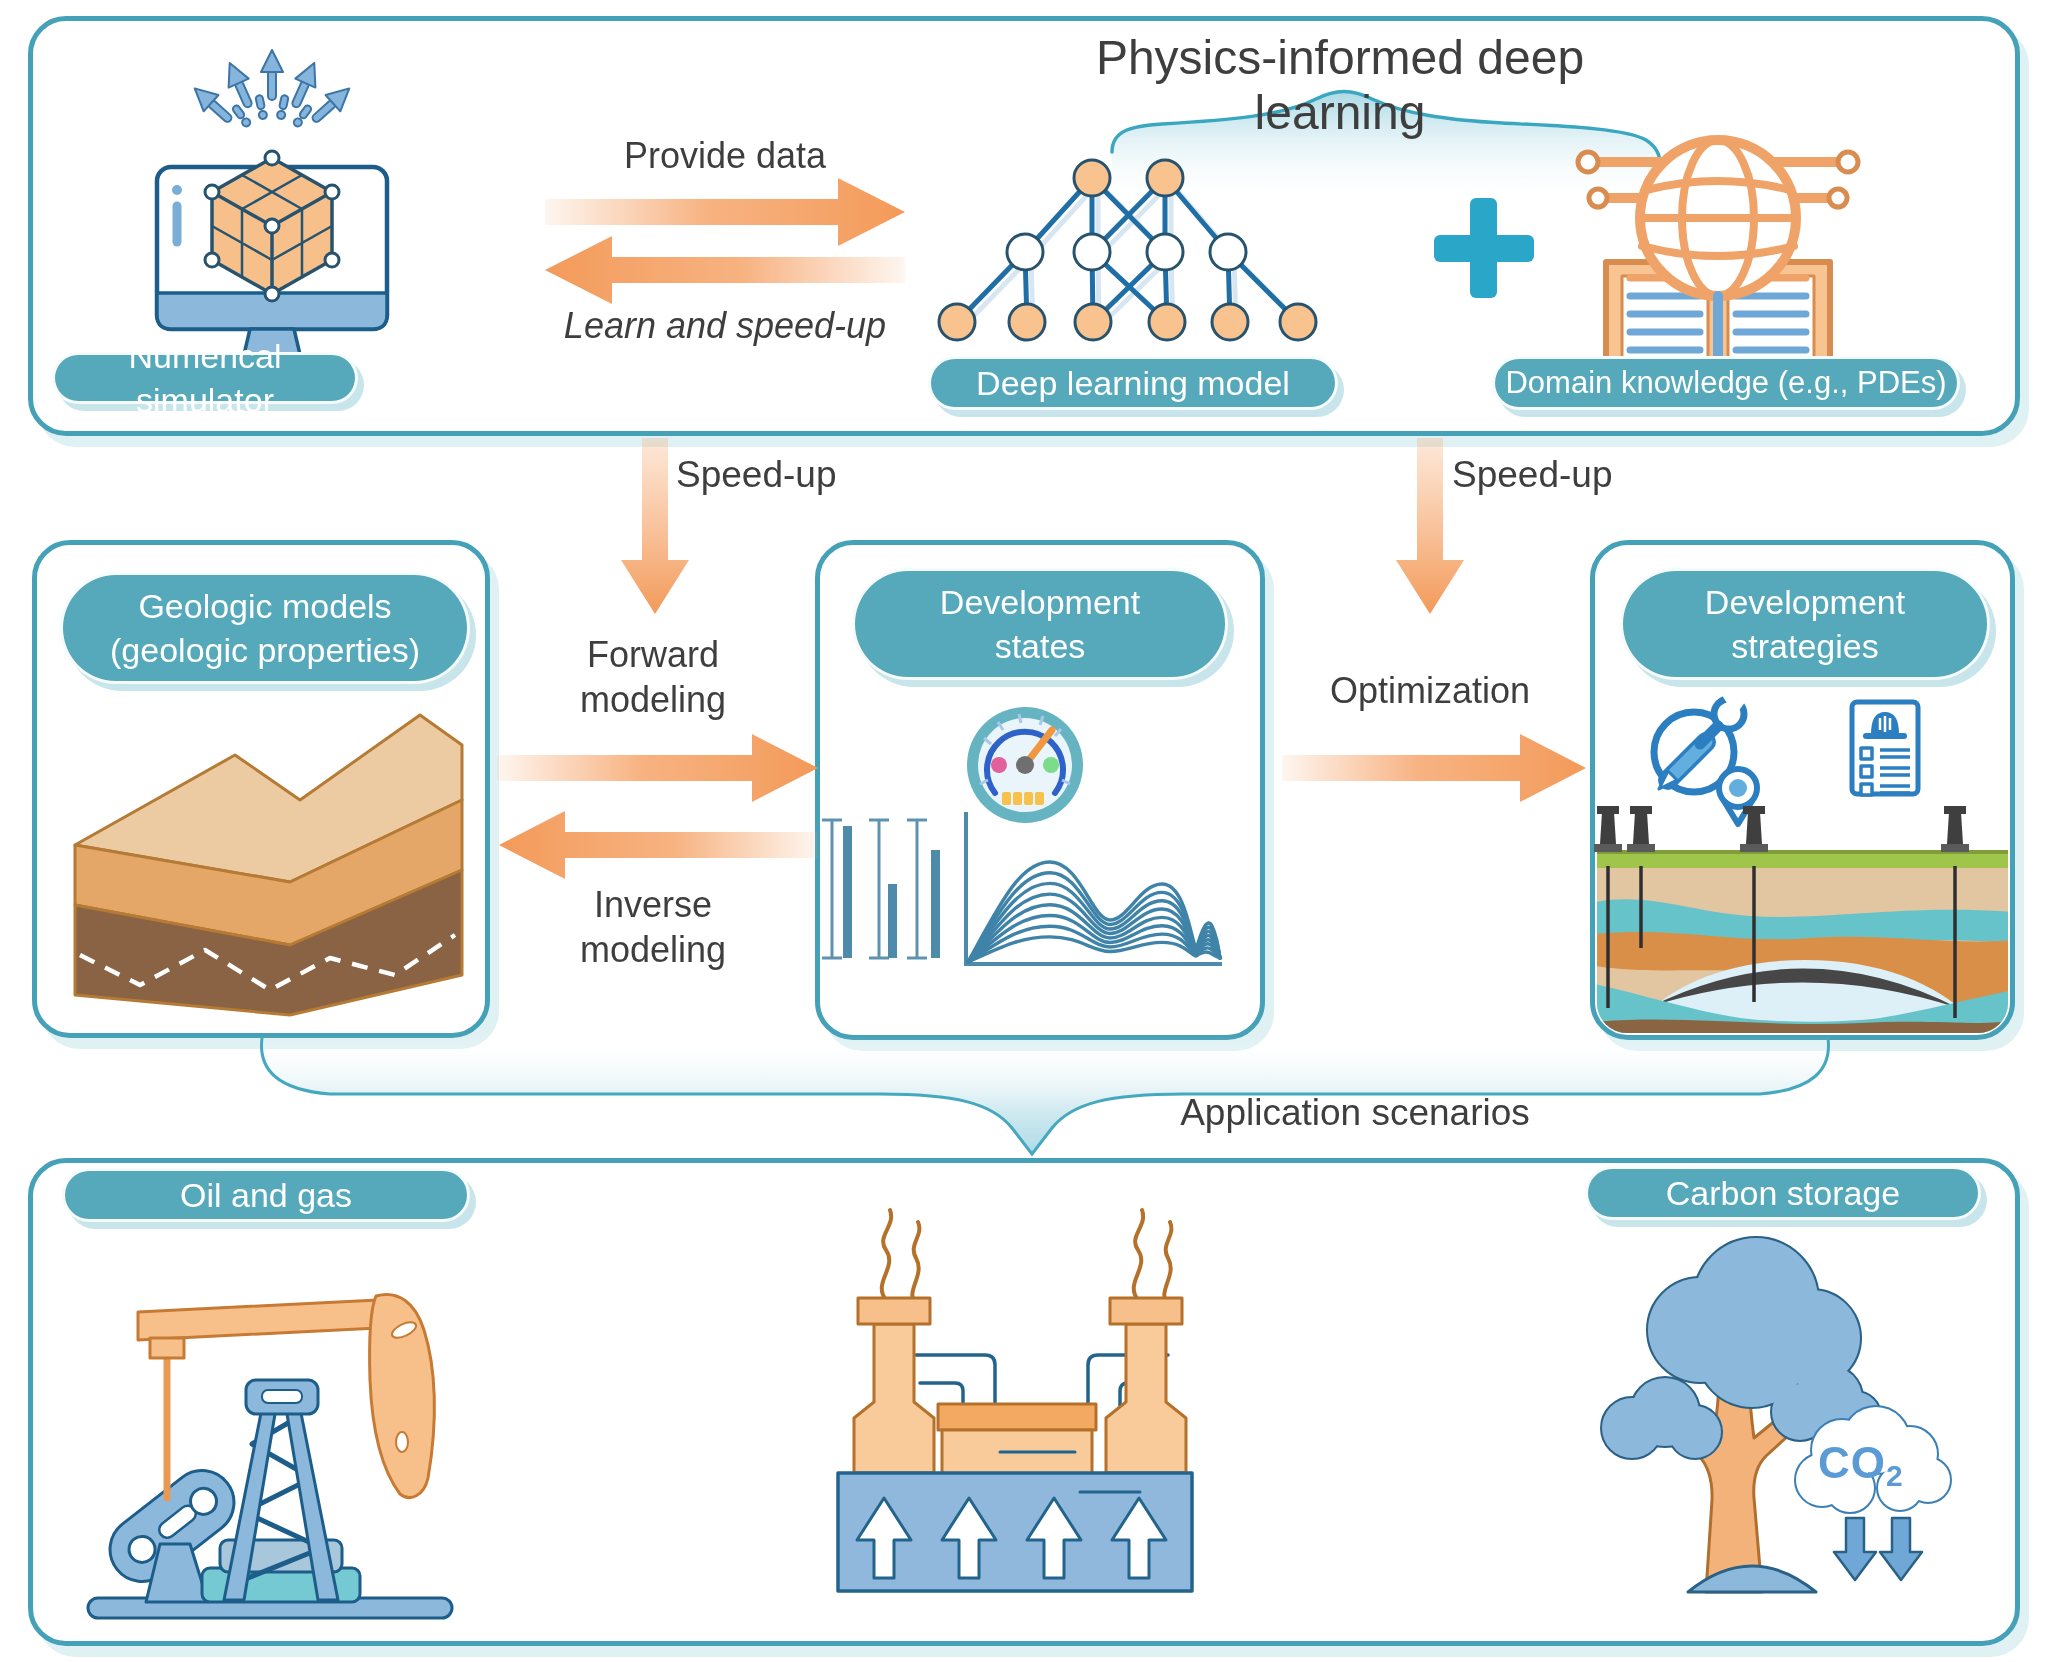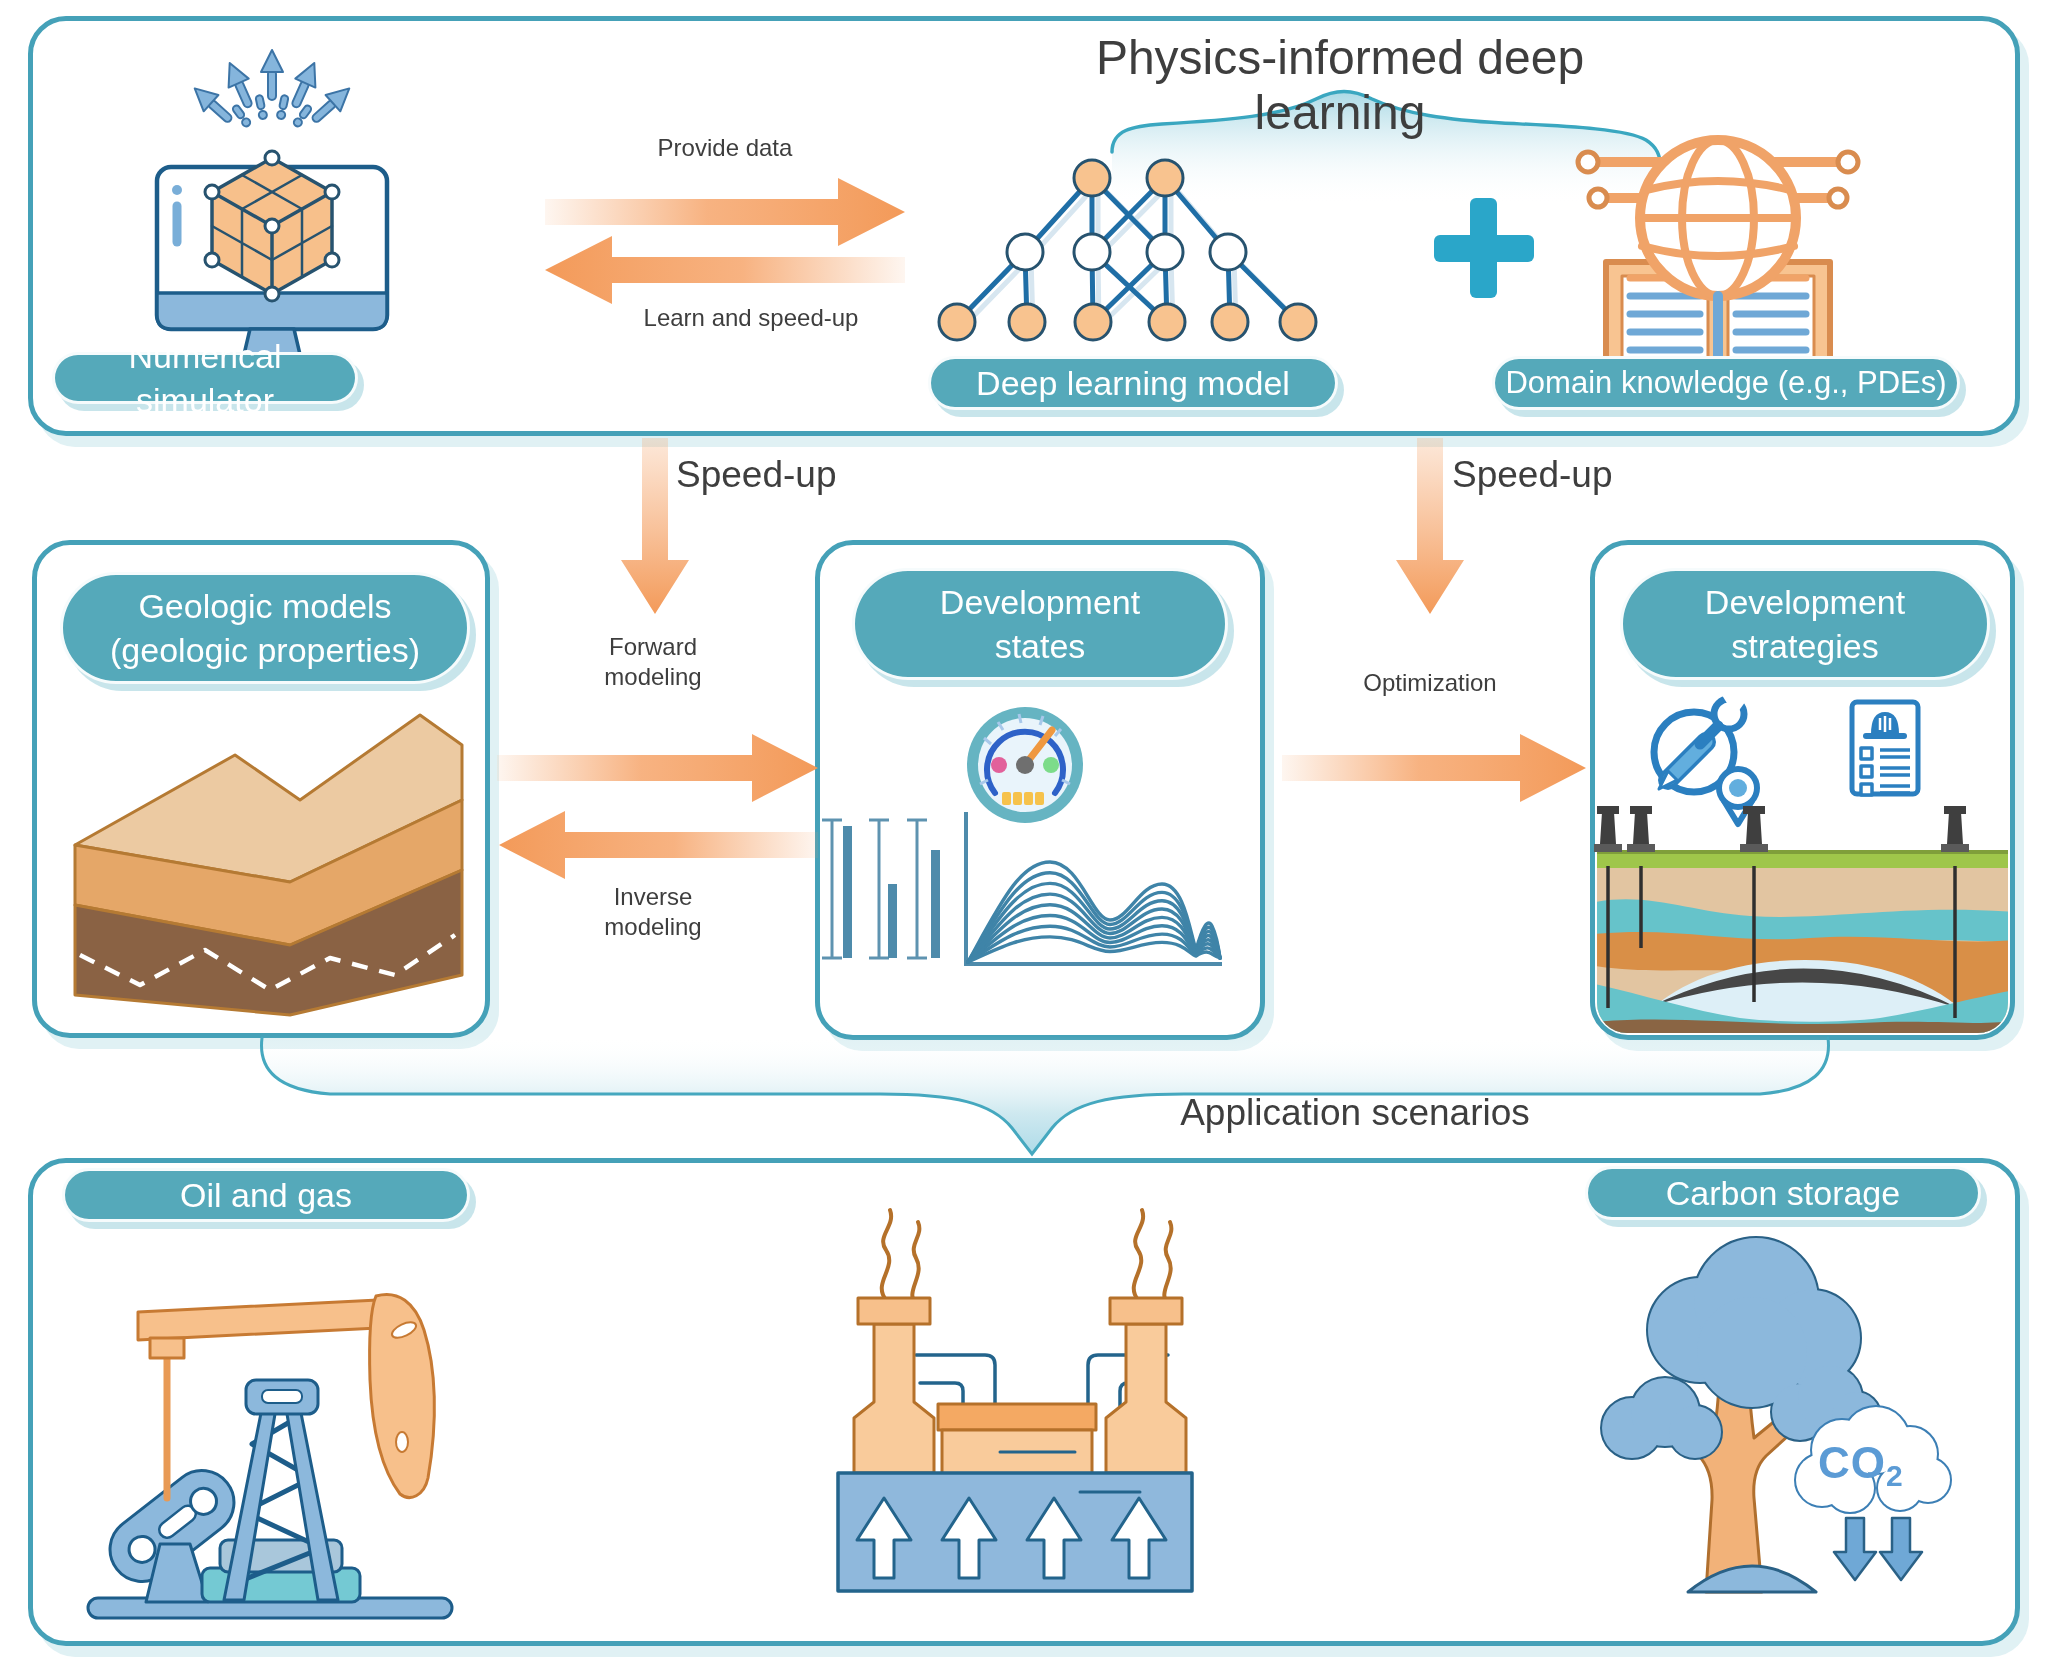--- a/index.html
+++ b/index.html
@@ -4,21 +4,21 @@
 <style>
   html,body{margin:0;padding:0;background:#ffffff;}
   .canvas{position:relative;width:2047px;height:1662px;background:#ffffff;overflow:hidden;
           font-family:"Liberation Sans",sans-serif;}
   .box{position:absolute;background:#fff;border:5px solid #45a1b8;border-radius:38px;
        box-shadow:9px 11px 0 rgba(203,231,237,.6);box-sizing:border-box;}
   .pill{position:absolute;background:#55a9ba;color:#fff;border:3px solid rgba(255,255,255,.95);
         border-radius:999px;display:flex;flex-direction:column;align-items:center;justify-content:center;
         text-align:center;font-size:34px;line-height:1.3;font-weight:400;
         box-shadow:6px 7px 0 rgba(190,224,231,.85);box-sizing:border-box;}
-  .lbl{position:absolute;color:#3e3e3e;font-size:24px;line-height:1.26;text-align:center;font-weight:400;}
+  .lbl{position:absolute;color:#3e3e3e;font-size:36px;line-height:1.26;text-align:center;font-weight:400;}
   .lbl.small{font-size:37px;text-align:left;}
   .art{position:absolute;left:0;top:0;z-index:2;}
   .layer1{z-index:1;} .layer3{z-index:3;}
   .title{position:absolute;color:#3e3e3e;font-size:48px;font-weight:400;text-align:center;z-index:3;}
   .co2{position:absolute;z-index:4;color:#5b9bd5;font-weight:bold;font-size:44px;letter-spacing:1px;}
   .co2 .sub{font-size:30px;vertical-align:-8px;}
 </style>
 </head>
 <body>
 
@@ -497,21 +497,21 @@
   </div>
   <div class="pill layer3" style="left:62px;top:1168px;width:408px;height:54px;">
     <div>Oil and gas</div>
   </div>
   <div class="pill layer3" style="left:1585px;top:1166px;width:396px;height:54px;">
     <div>Carbon storage</div>
   </div>
 
   <div class="title" style="left:1060px;top:30px;width:560px;">Physics-informed deep learning</div>
   <div class="lbl layer3" style="left:560px;top:133px;width:330px;">Provide data</div>
-  <div class="lbl layer3" style="left:536px;top:303px;width:430px;">Learn and speed-up</div>
+  <div class="lbl layer3" style="left:510px;top:303px;width:430px;font-style:italic;">Learn and speed-up</div>
   <div class="lbl small layer3" style="left:676px;top:452px;">Speed-up</div>
   <div class="lbl small layer3" style="left:1452px;top:452px;">Speed-up</div>
   <div class="lbl layer3" style="left:553px;top:632px;width:200px;">
     <div>Forward</div>
     <div>modeling</div>
   </div>
   <div class="lbl layer3" style="left:553px;top:882px;width:200px;">
     <div>Inverse</div>
     <div>modeling</div>
   </div>

